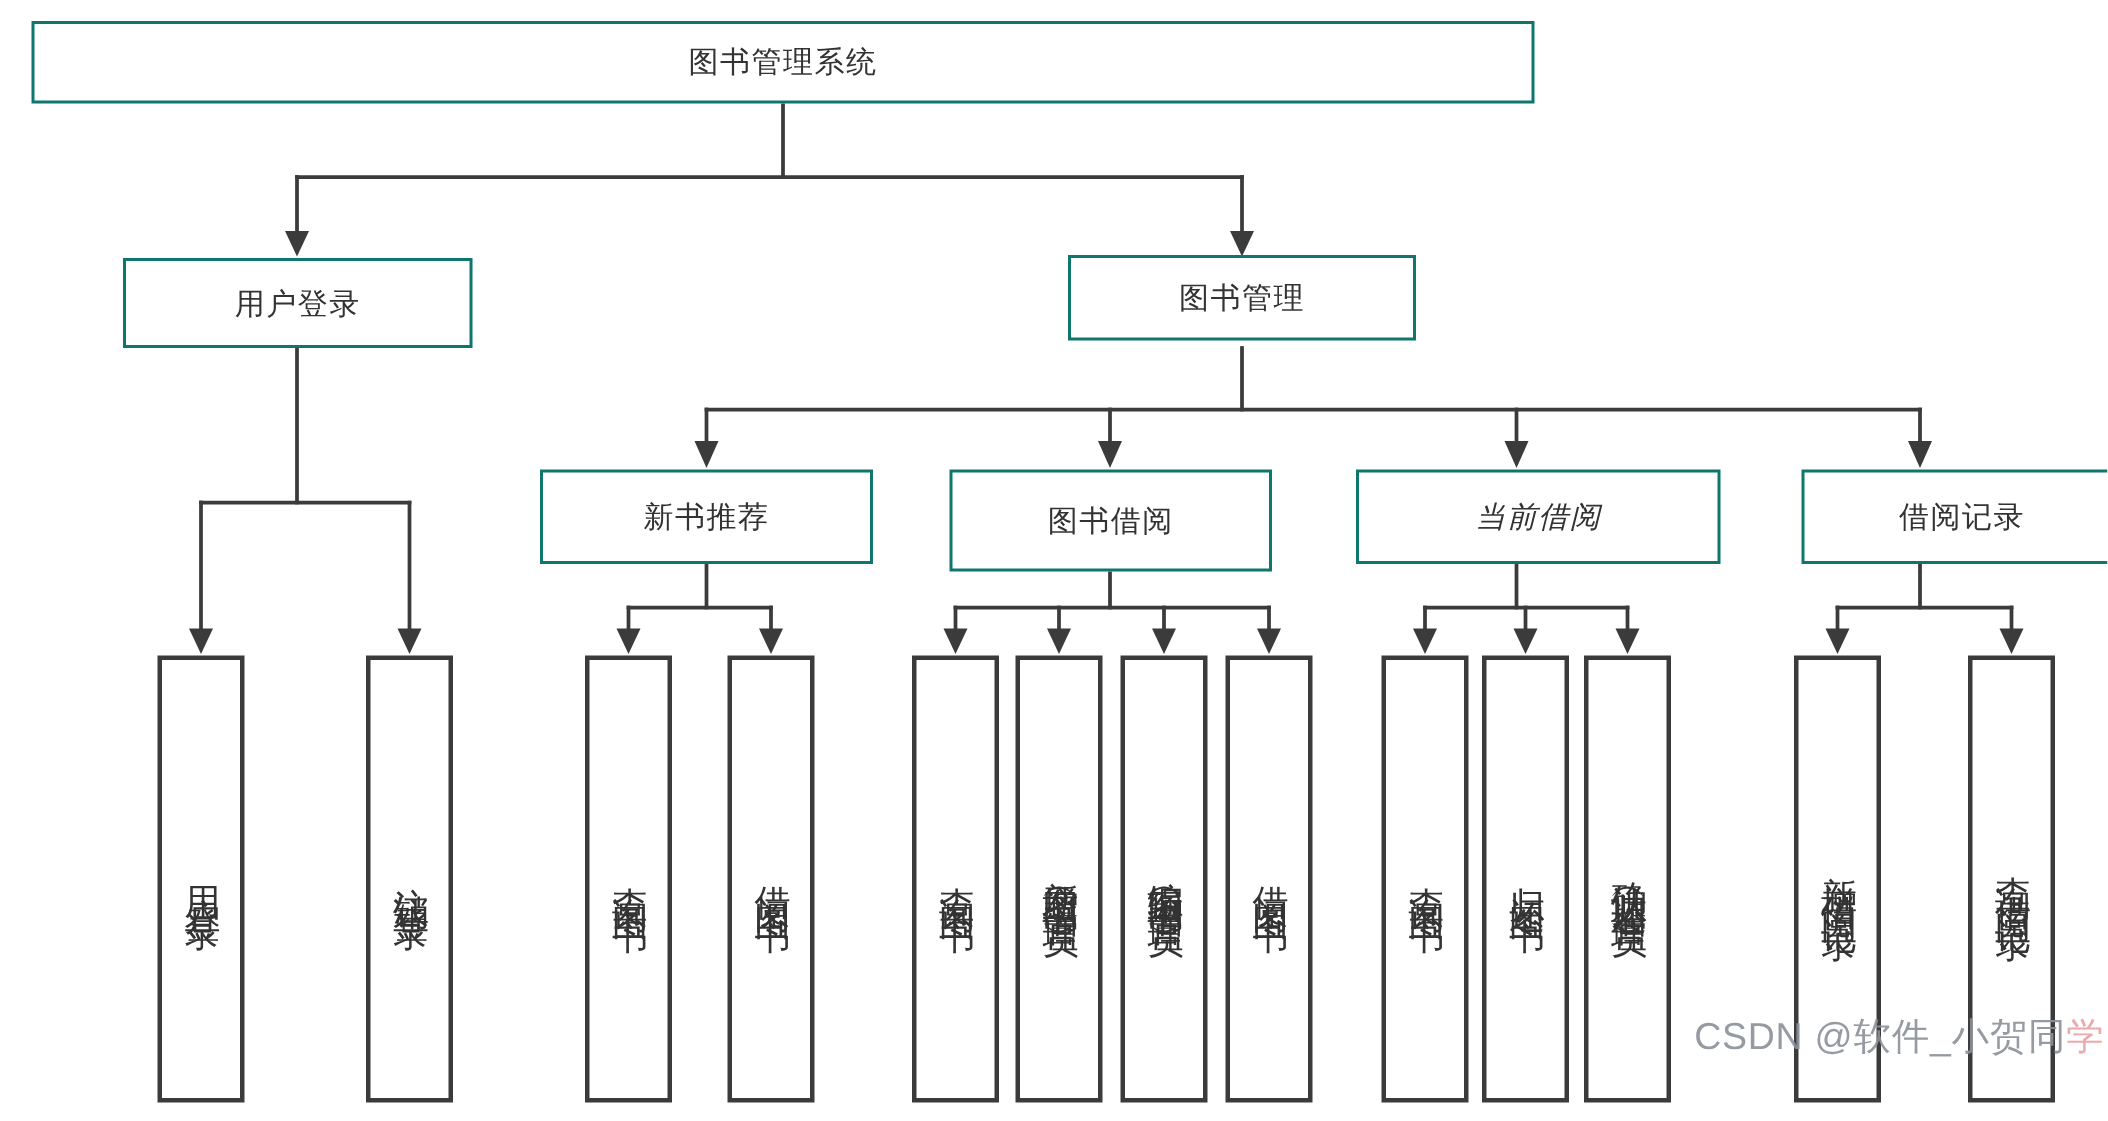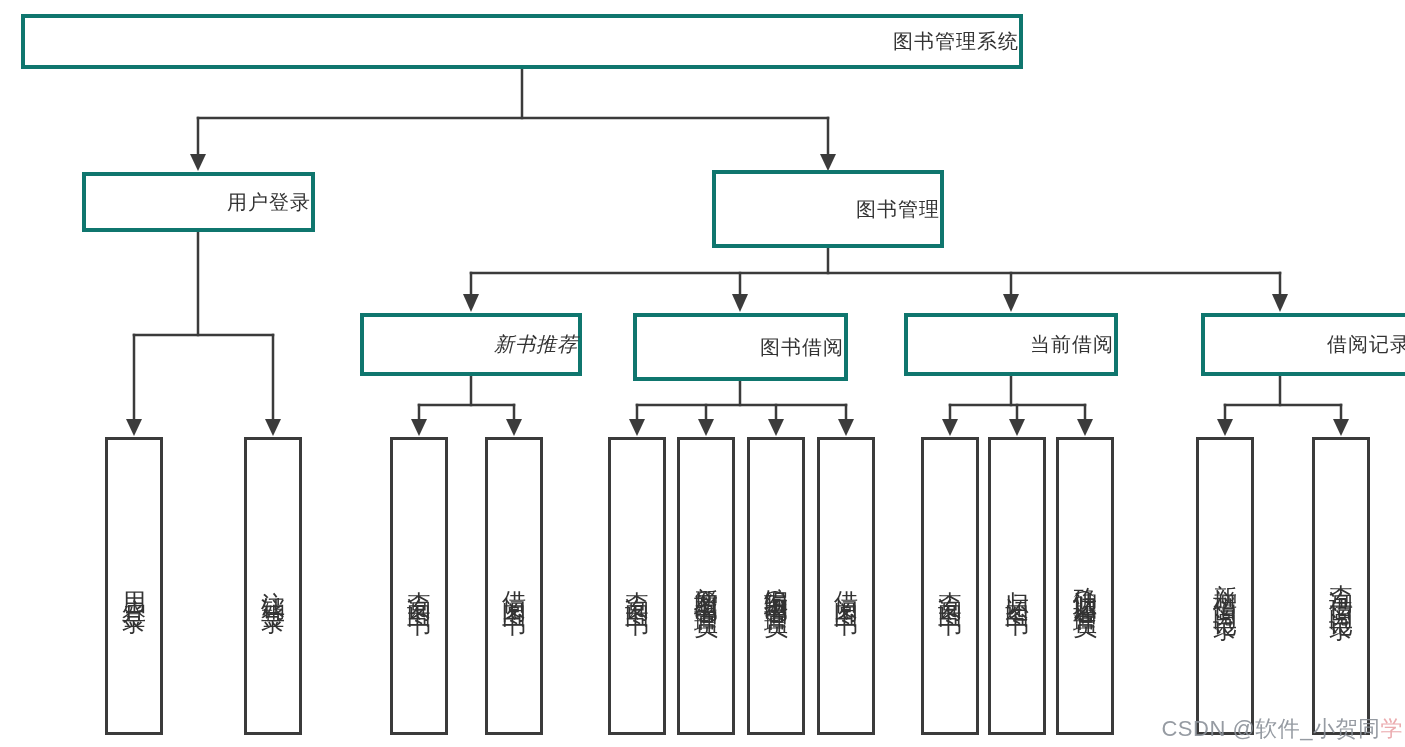--- a/index.html
+++ b/index.html
@@ -19,25 +19,25 @@
     position: absolute;
     left: 0;
     top: 0;
     width: 1405px;
     height: 747px;
     z-index: 1;
   }
   .node {
     position: absolute;
     box-sizing: border-box;
-    border: 4px solid #0f766e;
+    border: 2px solid #0f766e;
     background: #ffffff;
     display: flex;
     align-items: center;
-    justify-content: flex-end;
+    justify-content: center;
     z-index: 2;
   }
   .node .hlabel {
     font-size: 20px;
     color: #333333;
     letter-spacing: 1px;
     white-space: nowrap;
   }
   .leaf {
     position: absolute;
@@ -54,23 +54,23 @@
     text-orientation: mixed;
     font-size: 24px;
     line-height: 1;
     letter-spacing: 7px;
     color: #333333;
     white-space: nowrap;
   }
   .watermark {
     position: absolute;
     right: 2px;
-    top: 714px;
+    top: 674px;
     z-index: 3;
-    font-size: 22px;
+    font-size: 25px;
     letter-spacing: 0.5px;
     white-space: nowrap;
     opacity: 0.9;
   }
 </style>
 </head>
 <body>
 
 <div class="canvas">
 
@@ -150,31 +150,31 @@
     </g>
   </svg>
 
   <div class="node" style="left:21px; top:14px; width:1002px; height:55px;">
     <span class="hlabel">图书管理系统</span>
   </div>
 
   <div class="node" style="left:82px; top:172px; width:233px; height:60px;">
     <span class="hlabel">用户登录</span>
   </div>
-  <div class="node" style="left:712px; top:170px; width:232px; height:78px;">
+  <div class="node" style="left:712px; top:170px; width:232px; height:57px;">
     <span class="hlabel">图书管理</span>
   </div>
 
-  <div class="node" style="left:360px; top:313px; width:222px; height:63px;font-style:italic;">
+  <div class="node" style="left:360px; top:313px; width:222px; height:63px;">
     <span class="hlabel">新书推荐</span>
   </div>
   <div class="node" style="left:633px; top:313px; width:215px; height:68px;">
     <span class="hlabel">图书借阅</span>
   </div>
-  <div class="node" style="left:904px; top:313px; width:214px; height:63px;">
+  <div class="node" style="left:904px; top:313px; width:243px; height:63px;font-style:italic;">
     <span class="hlabel">当前借阅</span>
   </div>
   <div class="node" style="left:1201px; top:313px; width:214px; height:63px;">
     <span class="hlabel">借阅记录</span>
   </div>
 
   <div class="leaf" style="left:105px; top:437px; width:58px; height:298px;">
     <span class="vtext">用户登录</span>
   </div>
   <div class="leaf" style="left:244px; top:437px; width:58px; height:298px;">

